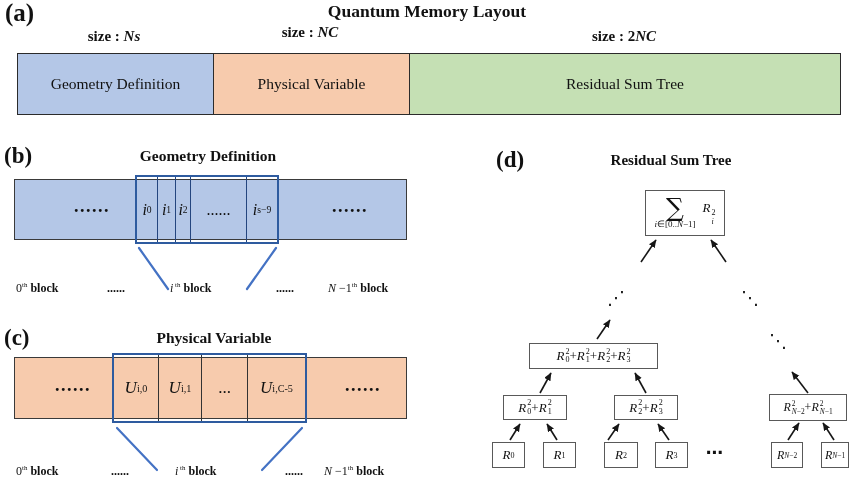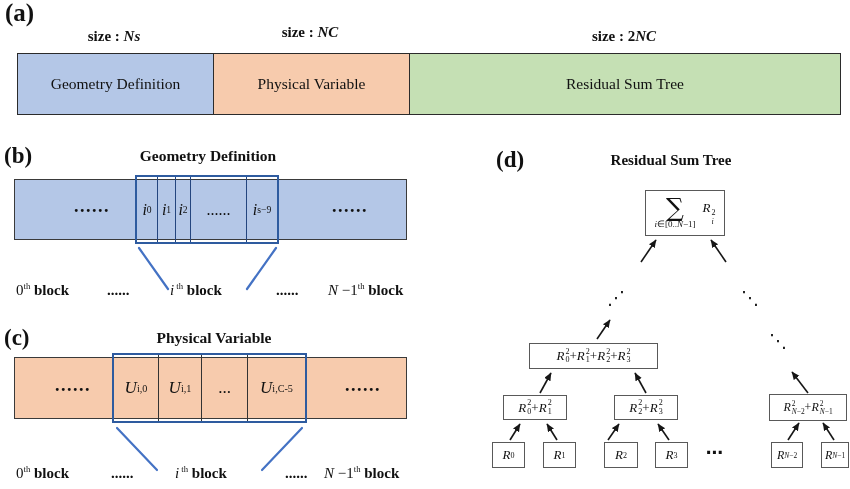--- a/index.html
+++ b/index.html
@@ -23,21 +23,21 @@
   .membar{position:absolute;border:1.5px solid #3a3a3a;box-sizing:border-box;z-index:1;}
   .bardots{position:absolute;font-weight:700;font-size:18px;letter-spacing:1.5px;line-height:1;z-index:2;}
   .group{position:absolute;border:2.5px solid #2e5b9f;box-sizing:border-box;display:flex;z-index:3;background:transparent;}
   .cell{display:flex;align-items:center;justify-content:center;box-sizing:border-box;font-style:normal;}
   .group-b .cell{font-size:16px;}
   .group-b .cell + .cell{border-left:1.5px solid #24457e;}
   .group-c .cell{font-size:17px;}
   .group-c .cell + .cell{border-left:1.5px solid #333;}
   .cell sub{font-size:0.6em;}
 
-  .blocklabel{position:absolute;font-size:15px;white-space:nowrap;line-height:1.2;}
+  .blocklabel{position:absolute;font-size:12px;white-space:nowrap;line-height:1.2;}
   .blocklabel sup{font-size:0.58em;}
 
   
   .tnode{position:absolute;border:1.2px solid #595959;background:#fff;display:flex;
          align-items:center;justify-content:center;box-sizing:border-box;font-size:13px;
          font-style:normal;z-index:6;white-space:nowrap;}
   .tnode sub{font-size:0.62em;}
   .ss{display:inline-flex;flex-direction:column;align-items:flex-start;font-size:0.62em;
       line-height:1.05;vertical-align:-0.45em;margin-left:1px;}
   .ss span{display:block;}
@@ -76,20 +76,21 @@
     <line x1="646" y1="393" x2="635" y2="373" stroke="#161616" stroke-width="1.6" marker-end="url(#ah)"></line>
     <line x1="510" y1="440" x2="520" y2="424" stroke="#161616" stroke-width="1.6" marker-end="url(#ah)"></line>
     <line x1="557" y1="440" x2="547" y2="424" stroke="#161616" stroke-width="1.6" marker-end="url(#ah)"></line>
     <line x1="608" y1="440" x2="619" y2="424" stroke="#161616" stroke-width="1.6" marker-end="url(#ah)"></line>
     <line x1="669" y1="440" x2="658" y2="424" stroke="#161616" stroke-width="1.6" marker-end="url(#ah)"></line>
     <line x1="788" y1="440" x2="799" y2="423" stroke="#161616" stroke-width="1.6" marker-end="url(#ah)"></line>
     <line x1="834" y1="440" x2="823" y2="423" stroke="#161616" stroke-width="1.6" marker-end="url(#ah)"></line>
   </svg>
 
   <div class="plabel plabel-a" style="left:5px;top:0px">(a)</div>
+  <div class="ptitle main-title" style="left:427px;top:1px">Quantum Memory Layout</div>
   <div class="size-label" style="left:114px;top:28px">size : <i>Ns</i></div>
   <div class="size-label" style="left:310px;top:24px">size : <i>NC</i></div>
   <div class="size-label" style="left:624px;top:28px">size : 2<i>NC</i></div>
   <div class="bar-a">
     <div class="seg" style="width: 195px; background-color: rgb(180, 199, 231);">
       <span>Geometry Definition</span>
     </div>
     <div class="seg" style="width: 196px; background-color: rgb(247, 203, 173);">
       <span>Physical Variable</span>
     </div>

